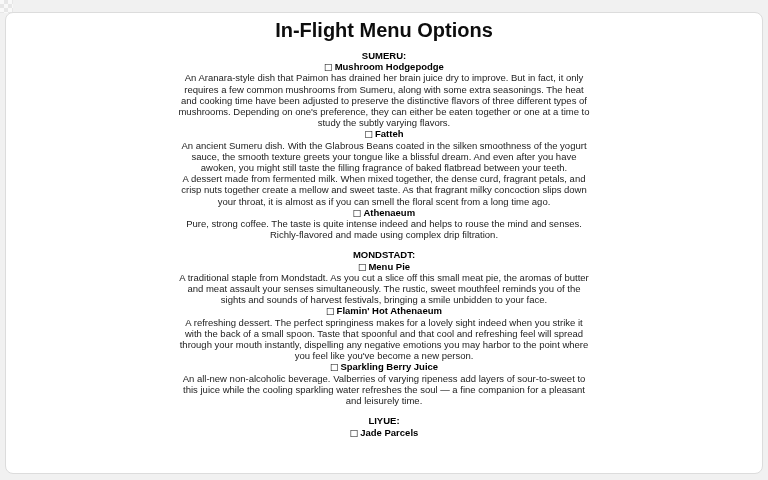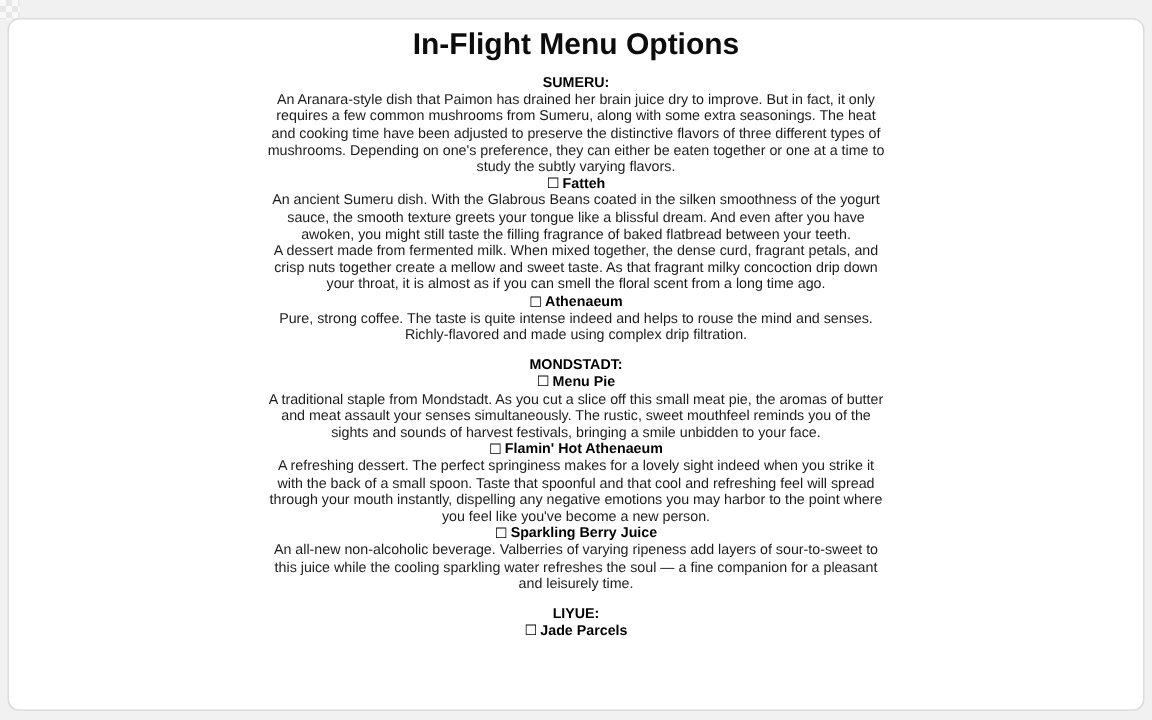--- a/index.html
+++ b/index.html
@@ -85,30 +85,31 @@
 
   <div class="page-card">
     <div class="content">
 
       <h1 class="page-title">In-Flight Menu Options</h1>
 
       <div class="section">
         <div class="section-name">SUMERU:</div>
 
         <div>
+          <div class="item-label-line"><span class="cb">☐</span><span>Mushroom Hodgepodge</span></div>
           <p class="item-desc">An Aranara-style dish that Paimon has drained her brain juice dry to improve. But in fact, it only requires a few common mushrooms from Sumeru, along with some extra seasonings. The heat and cooking time have been adjusted to preserve the distinctive flavors of three different types of mushrooms. Depending on one's preference, they can either be eaten together or one at a time to study the subtly varying flavors.</p>
         </div>
 
         <div>
           <div class="item-label-line"><span class="cb">☐</span><span>Fatteh</span></div>
           <p class="item-desc">An ancient Sumeru dish. With the Glabrous Beans coated in the silken smoothness of the yogurt sauce, the smooth texture greets your tongue like a blissful dream. And even after you have awoken, you might still taste the filling fragrance of baked flatbread between your teeth.</p>
         </div>
 
         <div>
-          <p class="item-desc">A dessert made from fermented milk. When mixed together, the dense curd, fragrant petals, and crisp nuts together create a mellow and sweet taste. As that fragrant milky concoction drip down your throat, it is almost as if you can smell the floral scent from a long time ago.</p>
+          <p class="item-desc">A dessert made from fermented milk. When mixed together, the dense curd, fragrant petals, and crisp nuts together create a mellow and sweet taste. As that fragrant milky concoction slips down your throat, it is almost as if you can smell the floral scent from a long time ago.</p>
         </div>
 
         <div>
           <div class="item-label-line"><span class="cb">☐</span><span>Athenaeum</span></div>
           <p class="item-desc">Pure, strong coffee. The taste is quite intense indeed and helps to rouse the mind and senses. Richly-flavored and made using complex drip filtration.</p>
         </div>
       </div>
 
       <div class="section">
         <div class="section-name">MONDSTADT:</div>

